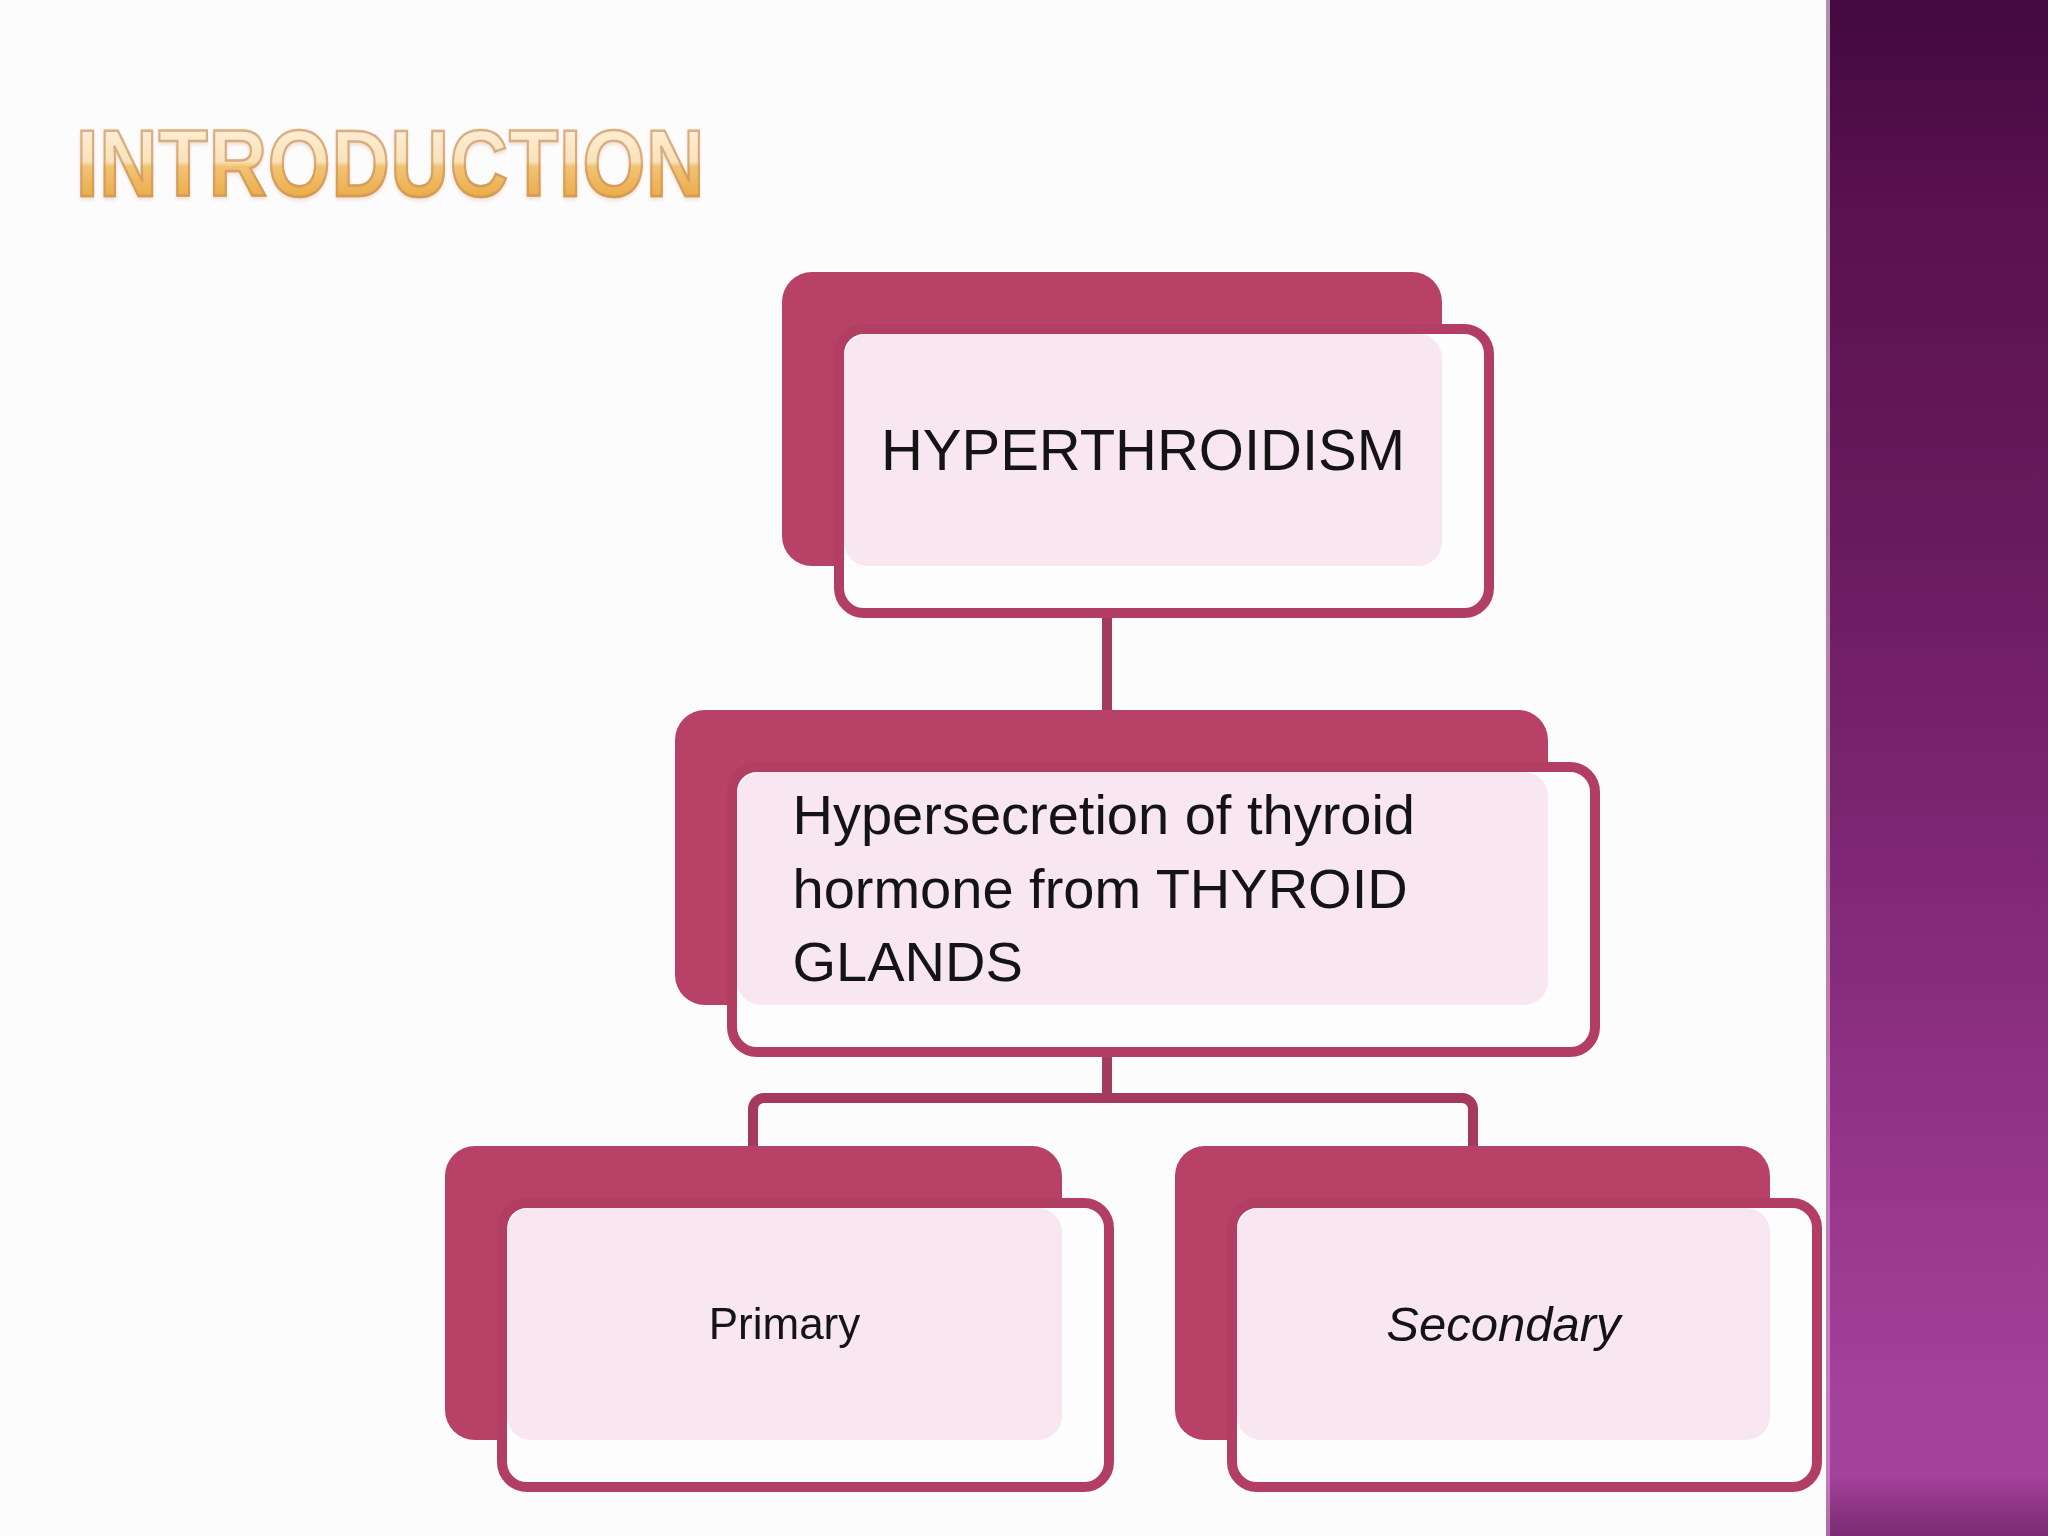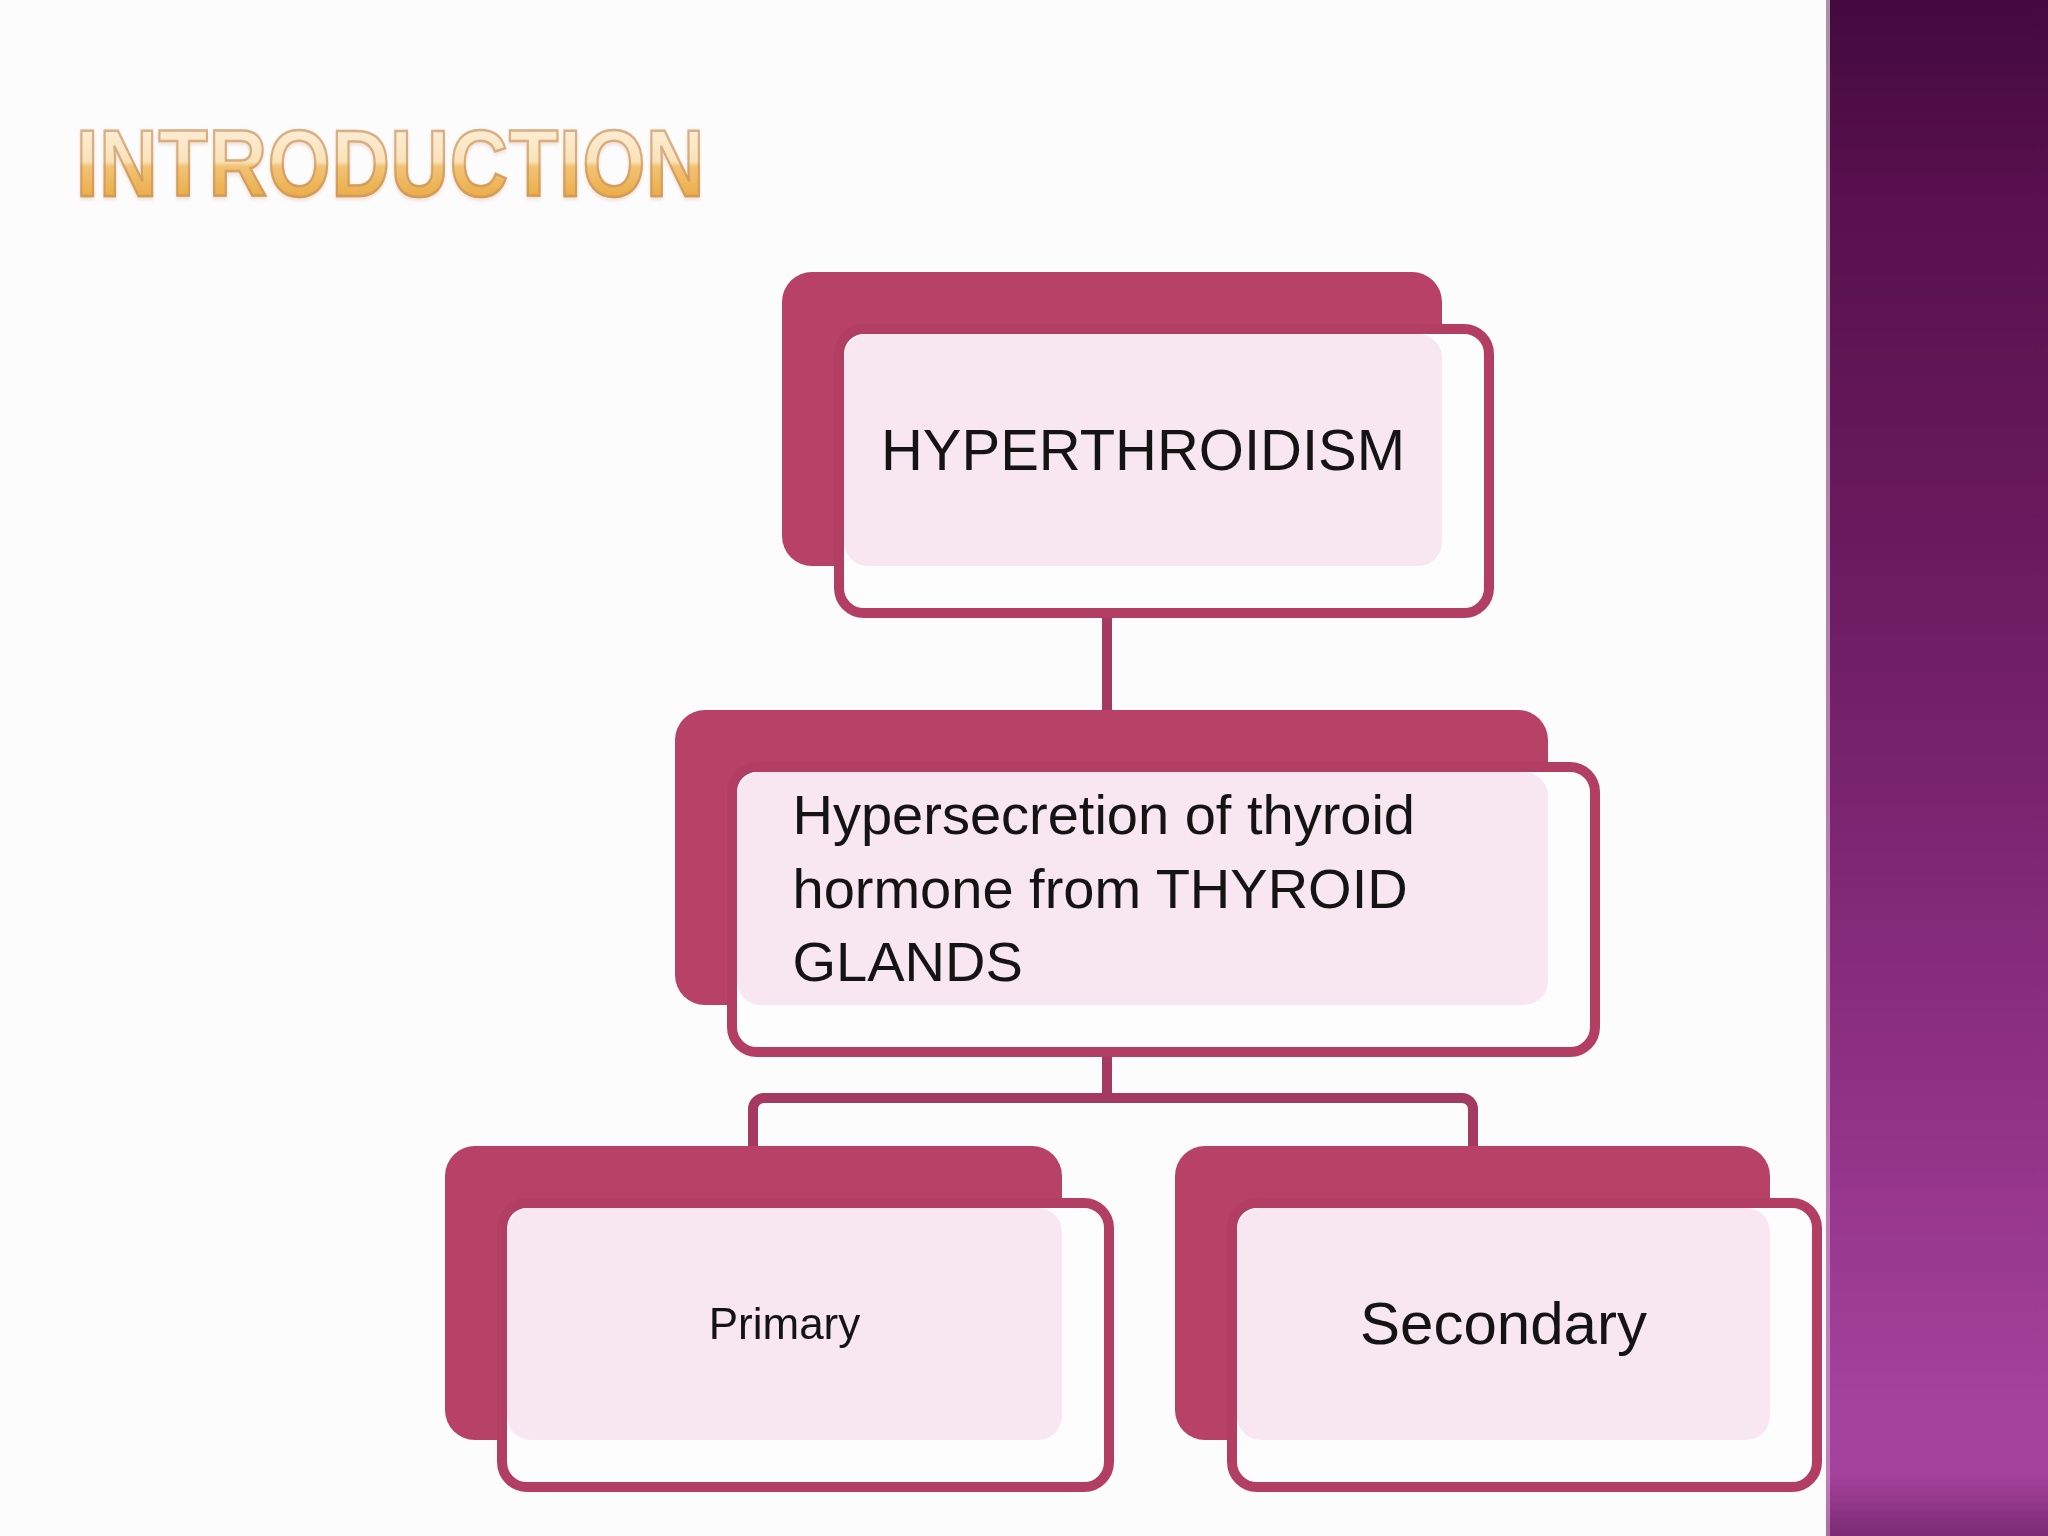--- a/index.html
+++ b/index.html
@@ -145,18 +145,18 @@
     <div class="node-fill"></div>
     <div class="node-label" style="font-size:44px;">
       <span class="label-inner">Primary</span>
     </div>
   </div>
 
   <div class="node" style="left:1175px;top:1146px;--w:595px;--h:294px;">
     <div class="node-back"></div>
     <div class="node-front"></div>
     <div class="node-fill"></div>
-    <div class="node-label" style="font-size:60px;">
+    <div class="node-label" style="font-size:49px;font-style:italic;">
       <span class="label-inner">Secondary</span>
     </div>
   </div>
 
 </div>
 
 </body></html>

